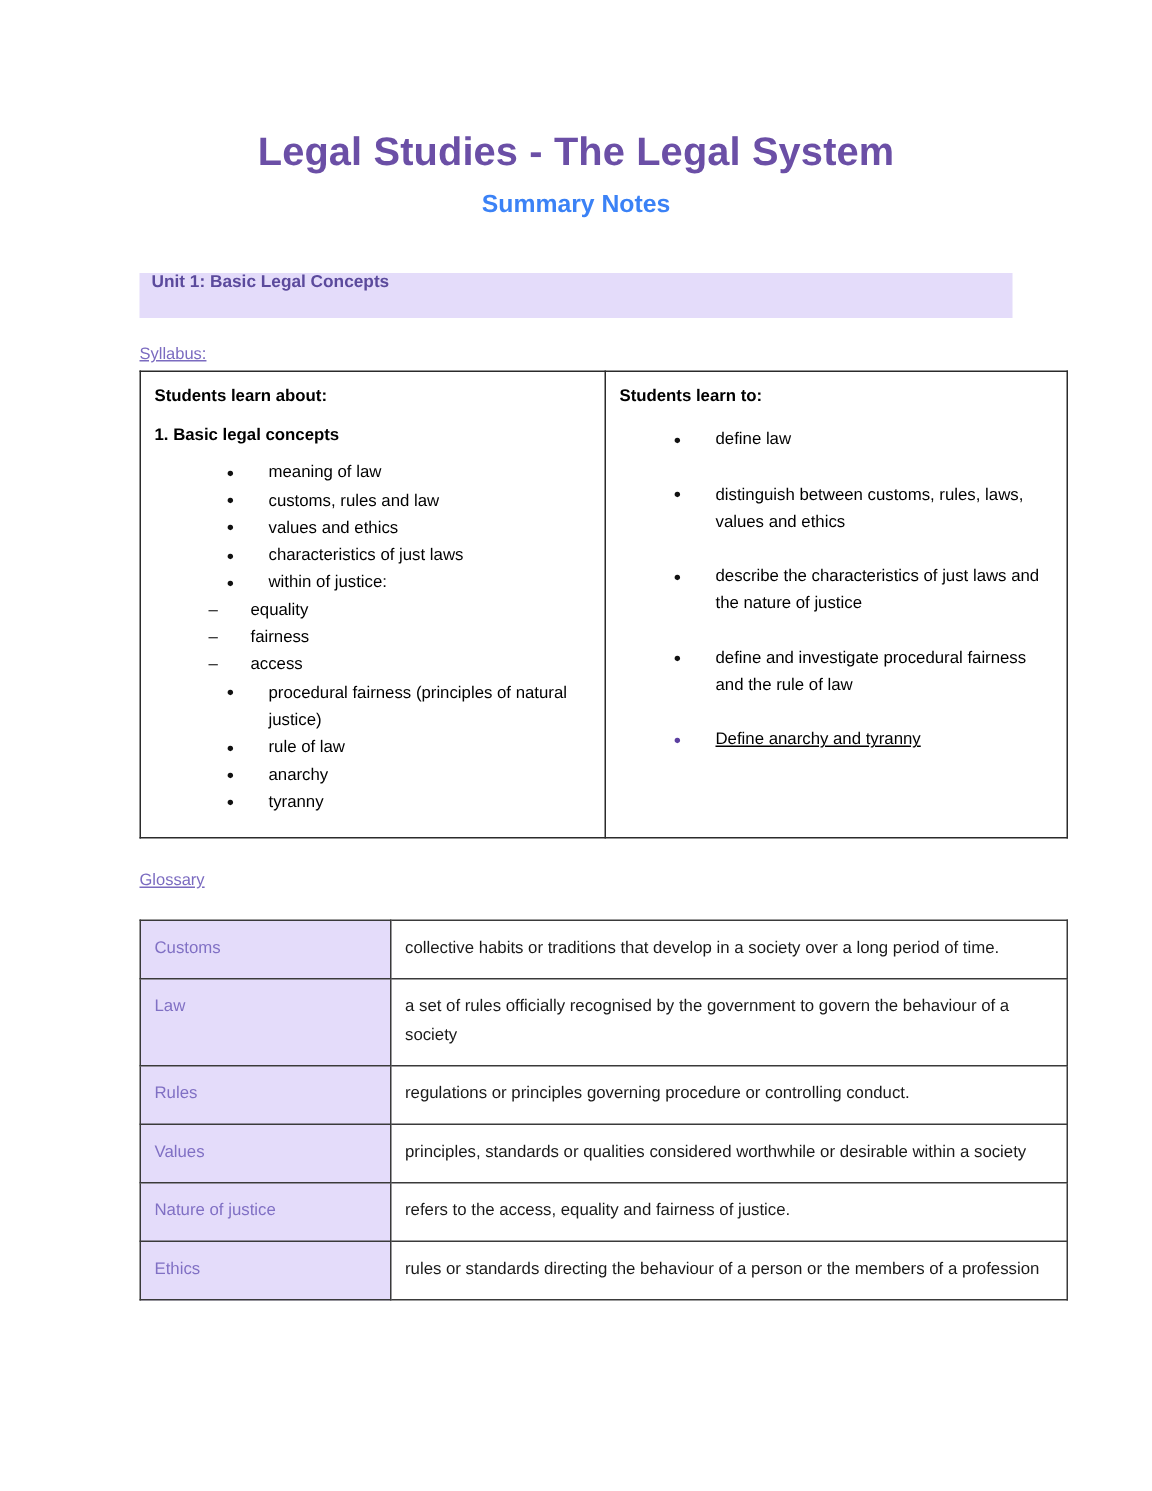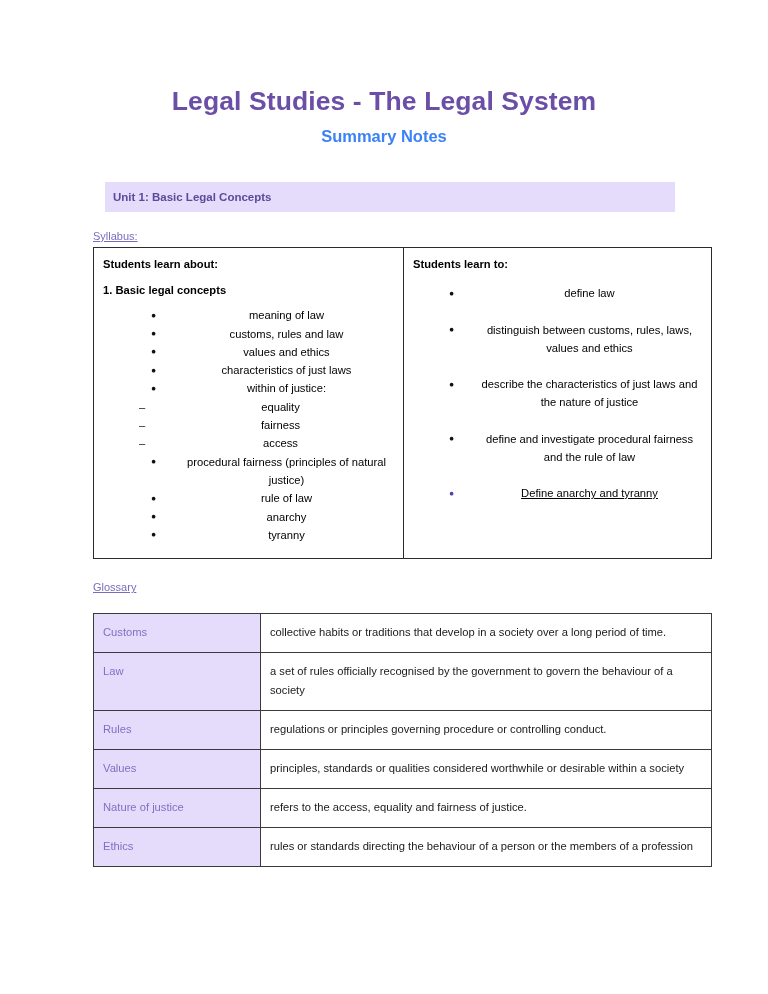--- a/index.html
+++ b/index.html
@@ -41,24 +41,22 @@
     font-weight: bold;
     color: #3b82f6;
   }
 
   
   .unit-banner {
     margin-top: 36px;
     background: #e4dcfa;
     height: 30px;
     display: flex;
-    align-items: center;
     padding-left: 8px;
     box-sizing: border-box;
-    margin-left: 12px;
   }
   .unit-banner-label {
     font-size: 11.5px;
     font-weight: bold;
     color: #5b4a9c;
   }
 
   
   .section-link {
     margin-top: 18px;
@@ -95,21 +93,20 @@
   .sub-heading {
     font-size: 11.2px;
     font-weight: bold;
     margin: 0 0 10px 0;
   }
 
   ul.bullets {
     list-style: none;
     margin: 0;
     padding: 0 0 0 48px;
-    text-align: center;
   }
   ul.bullets li {
     position: relative;
     font-size: 11.2px;
     line-height: 18.3px;
     padding-left: 28px;
     margin: 0;
   }
   ul.bullets li.lvl1::before {
     content: "\25CF";

